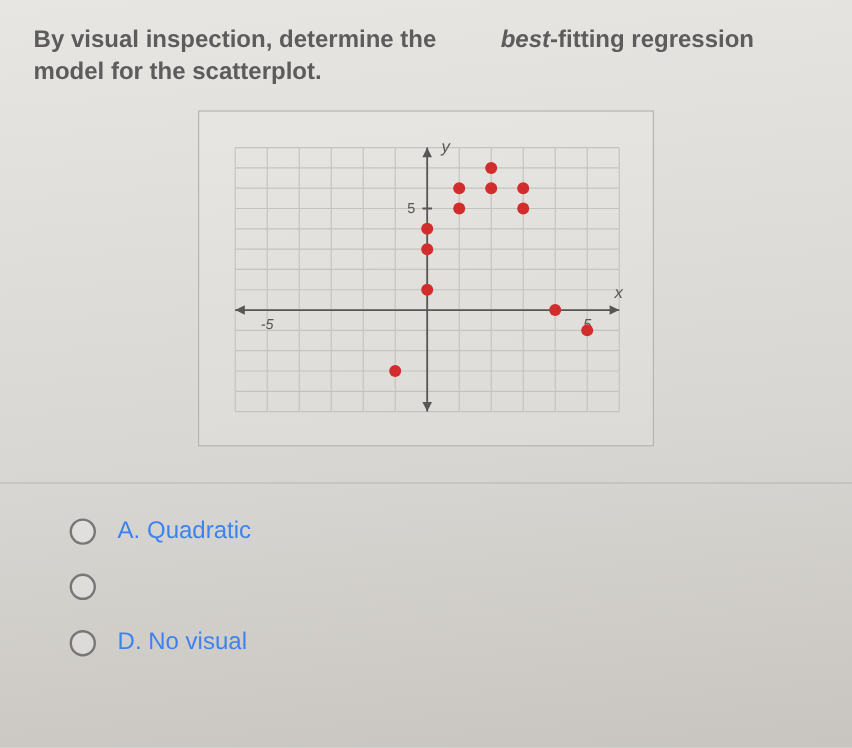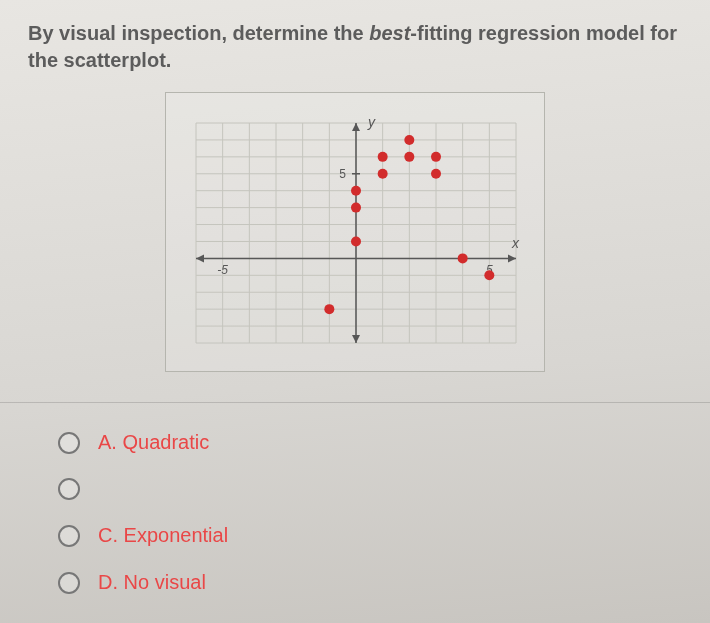--- a/index.html
+++ b/index.html
@@ -18,21 +18,21 @@
     filter: blur(0.4px) contrast(0.95);
   }
   .question {
     font-size: 20px;
     font-weight: 600;
     color: #5a5a5a;
     line-height: 1.35;
     margin-bottom: 18px;
     filter: blur(0.6px);
   }
-  .question em { font-style: italic; }
+  .question em { font-style: italic; margin-left: 48px; }
   .chart-outer {
     width: 100%;
     display: flex;
     justify-content: center;
     margin-bottom: 30px;
   }
   .chart-frame {
     width: 380px; height: 280px;
     background: rgba(255,255,255,0.15);
     border: 1px solid #b8b8b0;
@@ -56,21 +56,21 @@
   .radio {
     width: 22px; height: 22px;
     border: 2px solid #777;
     border-radius: 50%;
     margin-right: 18px;
     flex: 0 0 auto;
     background: rgba(255,255,255,0.3);
   }
   .opt-text {
     font-size: 20px;
-    color: #ef4444;
+    color: #3b82f6;
     filter: blur(0.3px);
   }
 </style>
 </head>
 <body>
 
 <div class="page">
 
   <div class="question">
     <span>By visual inspection, determine the </span><em>best</em><span>-fitting regression model for the scatterplot.</span>
@@ -142,24 +142,18 @@
       <span class="opt-text">
         <span>A.</span>&nbsp;<span>Quadratic</span>
       </span>
     </div>
     <div class="opt">
       <span class="radio"></span>
     </div>
     <div class="opt">
       <span class="radio"></span>
       <span class="opt-text">
-        <span>C.</span>&nbsp;<span>Exponential</span>
-      </span>
-    </div>
-    <div class="opt">
-      <span class="radio"></span>
-      <span class="opt-text">
         <span>D.</span>&nbsp;<span>No visual</span>
       </span>
     </div>
   </div>
 
 </div>
 
 </body></html>

